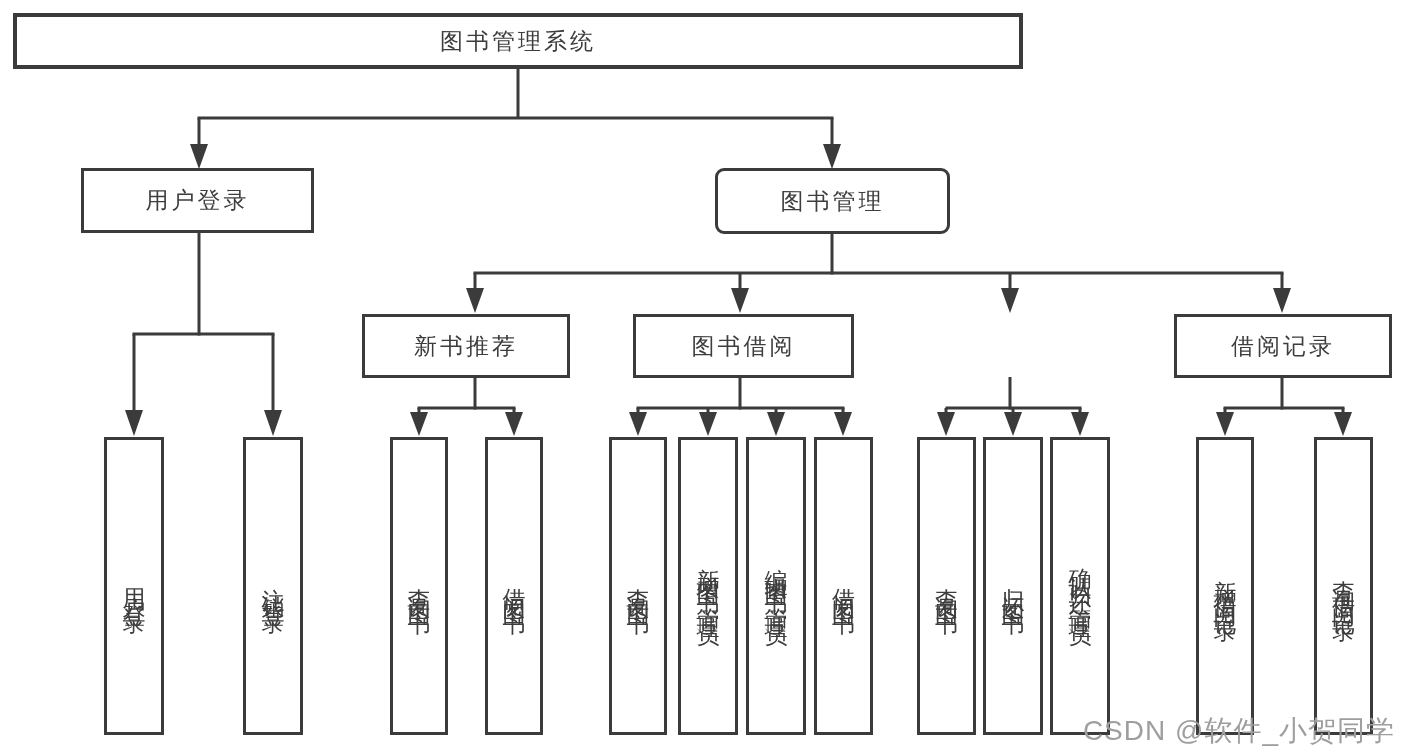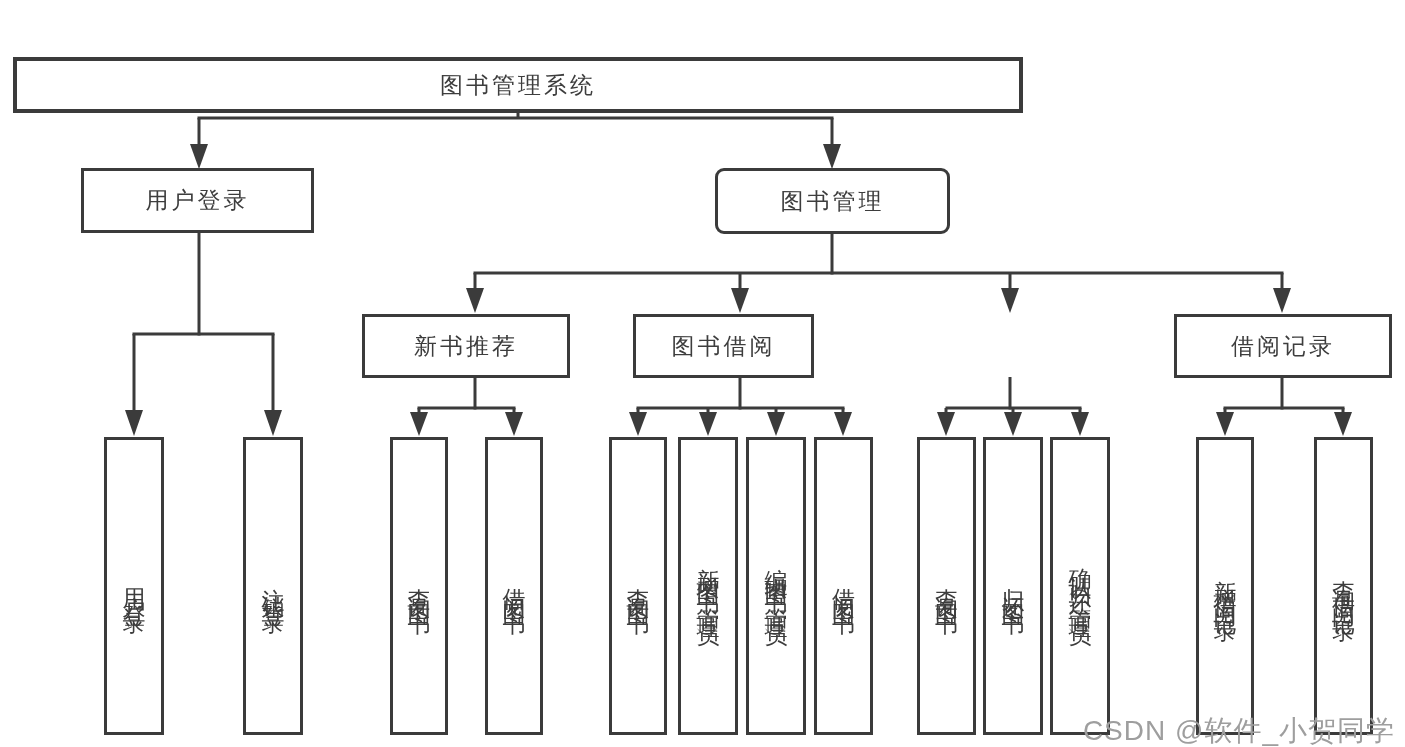--- a/index.html
+++ b/index.html
@@ -35,25 +35,25 @@
     z-index: 2;
   }
   .node.h {  }
   .node.v {
     writing-mode: vertical-rl;
     text-orientation: mixed;
     letter-spacing: 8px;
     line-height: 1;
     text-align: center;
   }
-  .root-box   { left: 13px;  top: 13px;  width: 1010px; height: 56px; border-width: 4px; margin-top: 44px; }
+  .root-box   { left: 13px;  top: 13px;  width: 1010px; height: 56px; border-width: 4px; }
   .lvl2-a     { left: 81px;  top: 168px; width: 233px;  height: 65px; }
   .lvl2-b     { left: 715px; top: 168px; width: 235px;  height: 66px; border-radius: 9px; }
   .lvl3-a     { left: 362px; top: 314px; width: 208px;  height: 64px; }
-  .lvl3-b     { left: 633px; top: 314px; width: 181px;  height: 64px; }
+  .lvl3-b     { left: 633px; top: 314px; width: 221px;  height: 64px; }
   .lvl3-c     { left: 903px; top: 314px; width: 215px;  height: 64px; }
   .lvl3-d     { left: 1174px;top: 314px; width: 218px;  height: 64px; }
   .leaf { top: 437px; height: 298px; }
   .leaf-1  { left: 104px;  width: 60px; }
   .leaf-2  { left: 243px;  width: 60px; }
   .leaf-3  { left: 390px;  width: 58px; }
   .leaf-4  { left: 485px;  width: 58px; }
   .leaf-5  { left: 609px;  width: 58px; }
   .leaf-6  { left: 678px;  width: 60px; }
   .leaf-7  { left: 746px;  width: 60px; }

